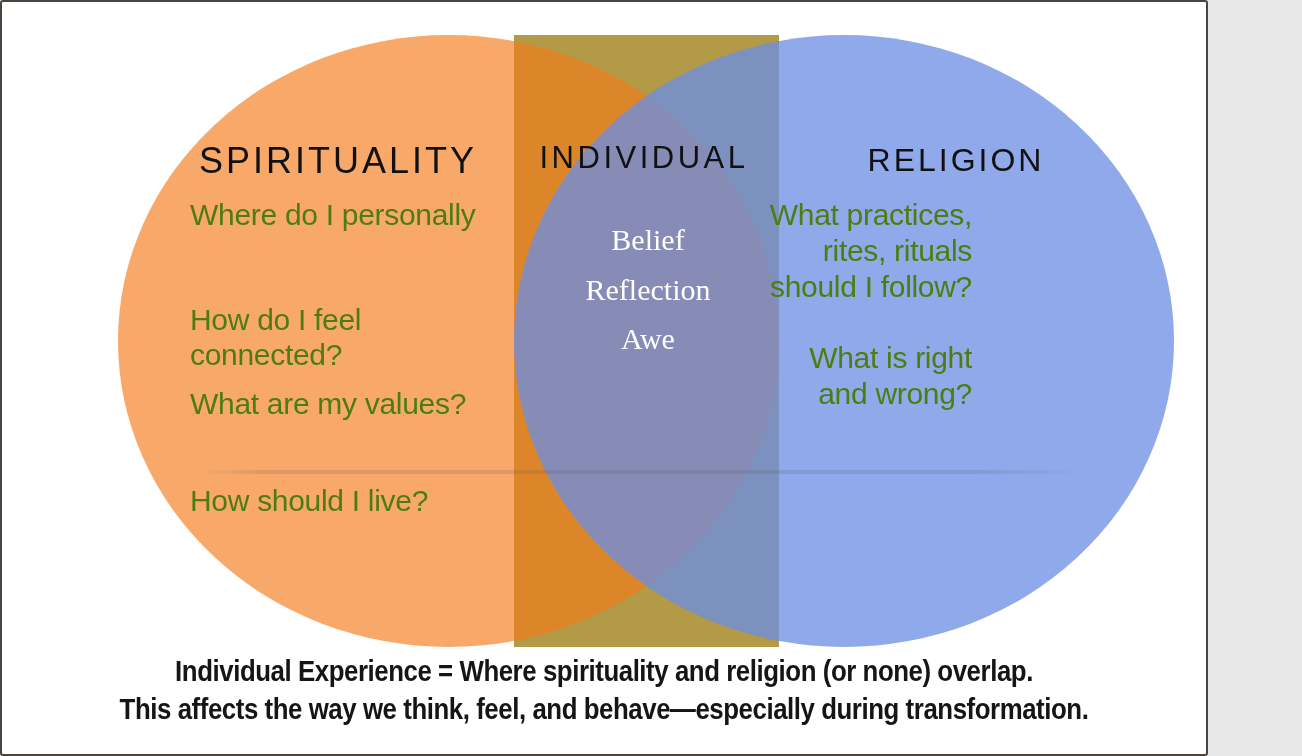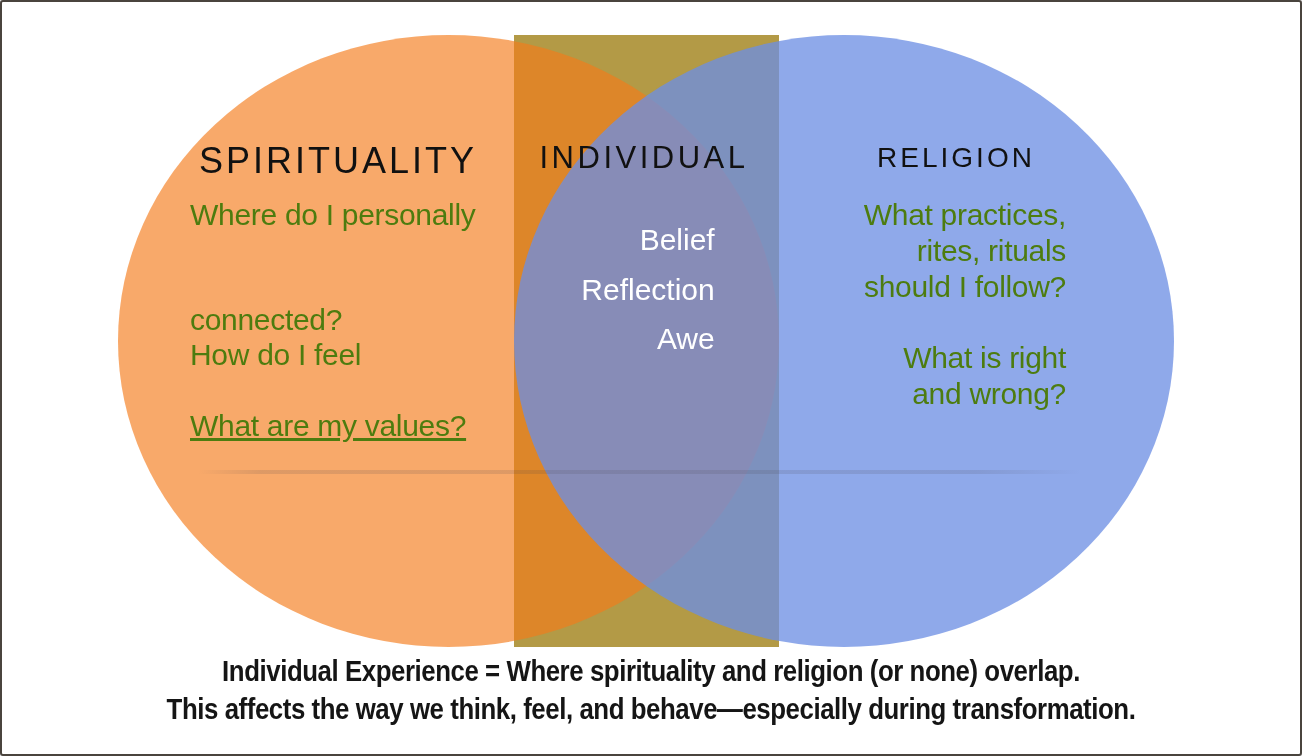--- a/index.html
+++ b/index.html
@@ -1,18 +1,18 @@
 <!DOCTYPE html>
 <html><head>
 <meta charset="utf-8">
 <style>
   html,body{margin:0;padding:0;background:#e8e8e8;}
   .frame{
     position:relative;
-    width:1302px;height:756px;
+    width:1208px;height:756px;
     box-sizing:border-box;
     background:#ffffff;
     border:2px solid #4A443E;
     border-radius:3px;
     overflow:hidden;
     font-family:"Liberation Sans","DejaVu Sans",sans-serif;
   }
   svg.venn{position:absolute;left:0;top:0;width:1302px;height:756px;display:block;}
   .divider{
     position:absolute;top:468px;left:196px;width:884px;height:4px;
@@ -21,42 +21,42 @@
       rgba(70,65,75,0.15) 88%, rgba(70,65,75,0) 100%);
   }
   .vtitle{
     position:absolute;
     transform:translateX(-50%);
     color:#111111;
     white-space:nowrap;
     font-weight:400;
   }
   #title-spirituality{left:336px;top:138px;font-size:36px;letter-spacing:3px;}
-  #title-religion{left:954px;top:140px;font-size:28px;letter-spacing:3px;}
+  #title-religion{left:954px;top:140px;font-size:32px;letter-spacing:3px;}
   #title-individual{
     left:642px;top:137px;font-size:31px;letter-spacing:3.5px;
     line-height:37px;text-align:center;
   }
   .qblock{
     position:absolute;
     color:#4d7c0f;
     font-size:30px;
     letter-spacing:-0.3px;
     line-height:35px;
     white-space:nowrap;
   }
   .qleft{left:188px;text-align:left;}
   .qright{right:234px;text-align:right;line-height:36px;}
-  #lq1{top:195px;} #lq2{top:300px;} #lq3{top:406px;text-decoration:underline;} #lq4{top:481px;}
+  #lq1{top:195px;} #lq2{top:300px;} #lq3{top:384px;} #lq4{top:481px;}
   #rq1{top:195px;} #rq2{top:338px;} #rq3{top:447px;}
   .items{
     position:absolute;left:646px;top:213px;
     transform:translateX(-50%);
     color:#ffffff;font-size:30px;line-height:49.5px;
-    text-align:right;white-space:nowrap;
+    text-align:center;white-space:nowrap;font-family:Liberation Serif, serif;
   }
   .caption{
     position:absolute;left:0;right:0;top:650px;
     text-align:center;
     color:#151515;
     font-size:30px;line-height:37.5px;font-weight:700;
     letter-spacing:-0.5px;
     transform:scaleX(0.86);
     transform-origin:50% 0;
     white-space:nowrap;
@@ -80,25 +80,28 @@
   <div class="vtitle" id="title-individual">
     <div>INDIVIDUAL</div>
   </div>
 
   <div class="vtitle" id="title-religion">RELIGION</div>
 
   <div class="qblock qleft" id="lq1">
     <div>Where do I personally</div>
   </div>
   <div class="qblock qleft" id="lq2">
+    <div>How do I feel</div>
     <div>connected?</div>
-    <div>How do I feel</div>
   </div>
   <div class="qblock qleft" id="lq3">
     <div>What are my values?</div>
+  </div>
+  <div class="qblock qleft" id="lq4">
+    <div>How should I live?</div>
   </div>
 
   <div class="items">
     <div>Belief</div>
     <div>Reflection</div>
     <div>Awe</div>
   </div>
 
   <div class="qblock qright" id="rq1">
     <div>What practices,</div>

